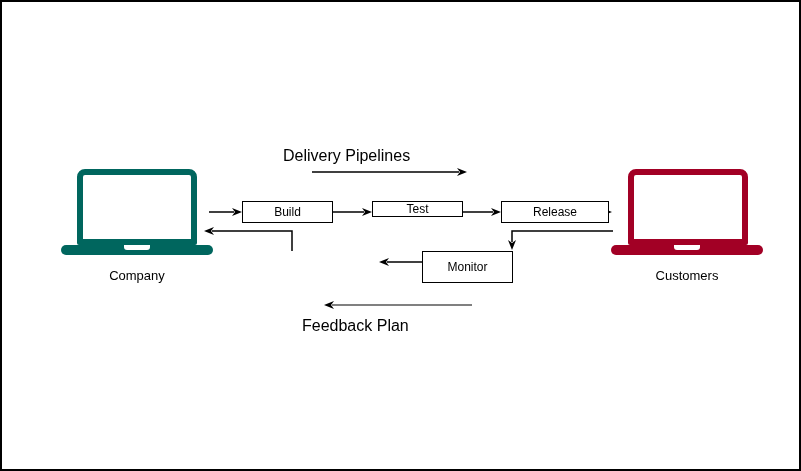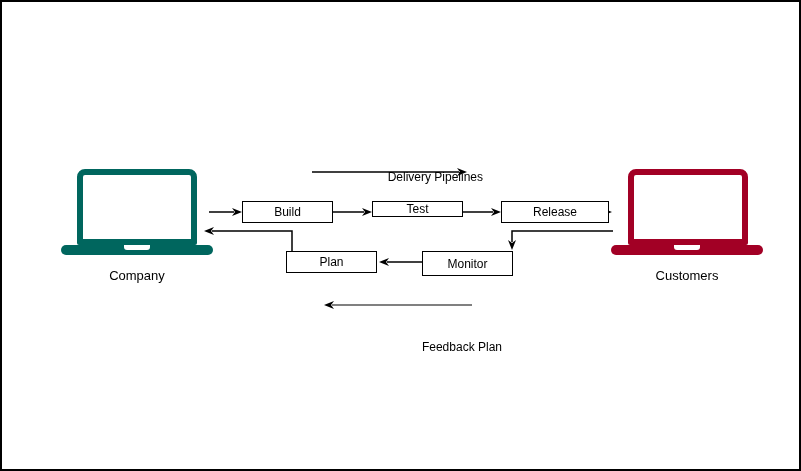--- a/index.html
+++ b/index.html
@@ -33,22 +33,22 @@
   .laptop-notch {
     position:absolute; left:50%; transform:translateX(-50%); top:0;
     width:26px; height:5px; background:#fff; border-radius:0 0 3px 3px;
   }
 
   .node-label {
     position:absolute; font-size:13px; color:var(--text,#000);
     text-align:center; line-height:14px;
   }
   .flow-label {
-    position:absolute; font-size:12px; color:var(--text,#000);
-    text-align:right; line-height:14px;margin-top:21px;
+    position:absolute; font-size:16px; color:var(--text,#000);
+    text-align:left; line-height:14px;
   }
 </style>
 </head>
 <body>
 
 <div class="canvas">
 
   <svg class="connectors" viewBox="0 0 801 471" xmlns="http://www.w3.org/2000/svg">
 
     <g>
@@ -109,19 +109,18 @@
     <div class="laptop-screen" style="left:17px; top:0; width:120px; height:76px;"></div>
     <div class="laptop-base" style="left:0; top:76px; width:152px;">
       <div class="laptop-notch"></div>
     </div>
   </div>
   <div class="node-label" style="left:609px; top:267px; width:152px;">Customers</div>
 
   <div class="pbox" style="left:240px; top:199px; width:91px; height:22px;">Build</div>
   <div class="pbox" style="left:370px; top:199px; width:91px; height:16px;">Test</div>
   <div class="pbox" style="left:499px; top:199px; width:108px; height:22px;">Release</div>
-  <div class="pbox" style="left:284px; top:249px; width:91px; height:22px;">Plan</div>
-  <div class="pbox" style="left:420px; top:249px; width:91px; height:25px;">Monitor</div>
+  <div class="pbox" style="left:420px; top:249px; width:91px; height:32px;">Monitor</div>
 
   <div class="flow-label" style="left:281px; top:147px; width:200px;">Delivery Pipelines</div>
   <div class="flow-label" style="left:300px; top:317px; width:200px;">Feedback Plan</div>
 
 </div>
 
 </body></html>

